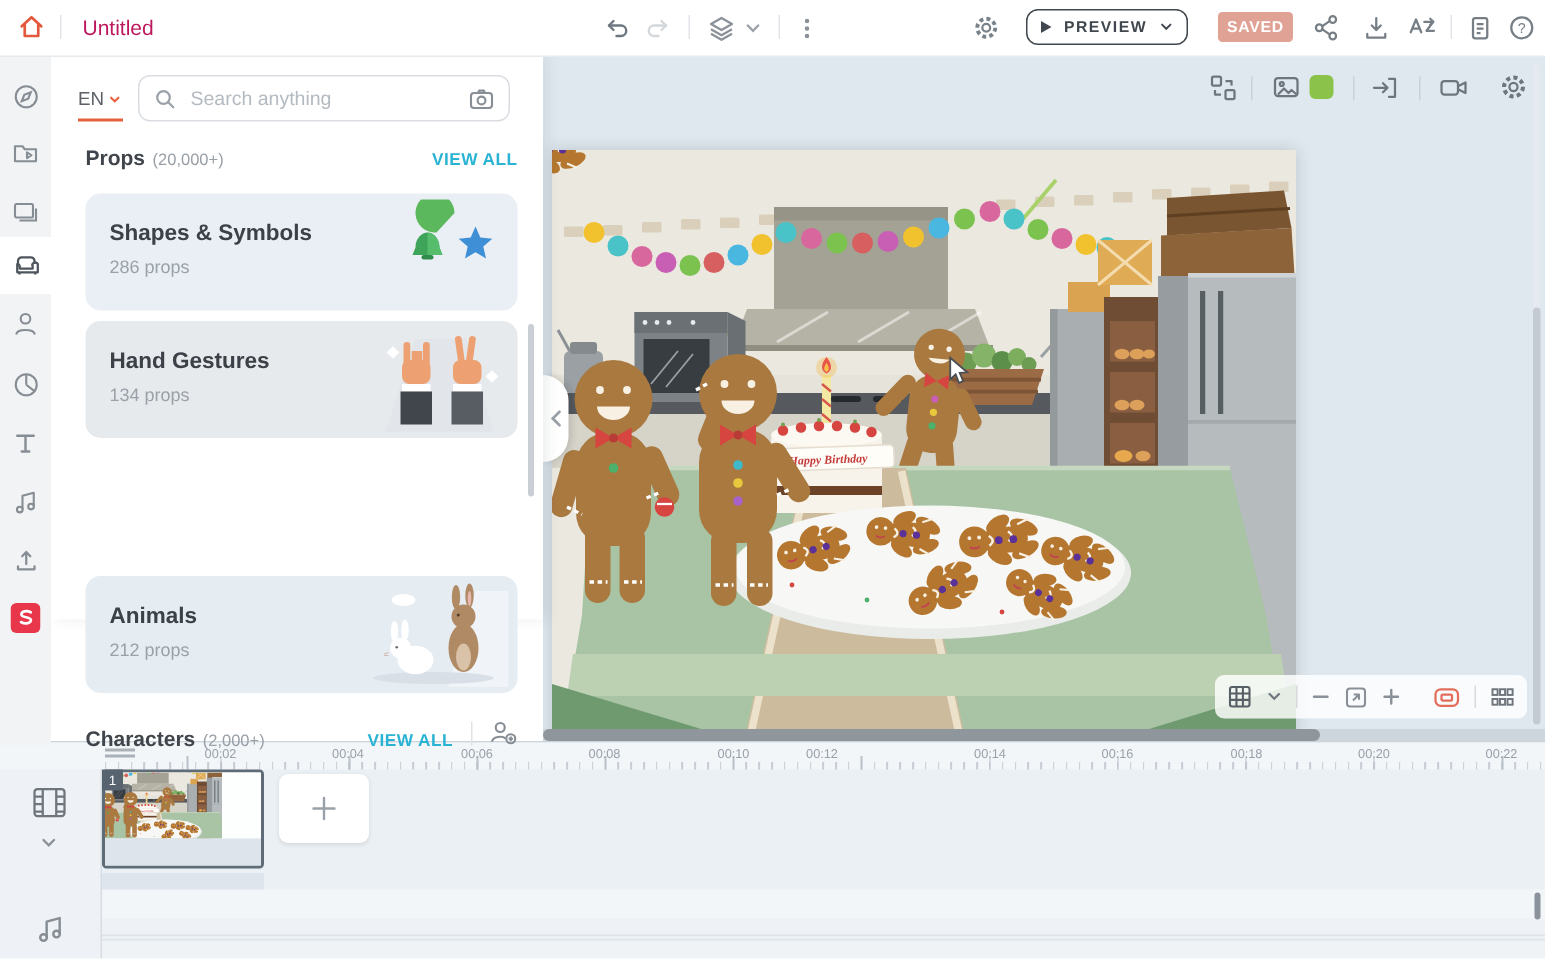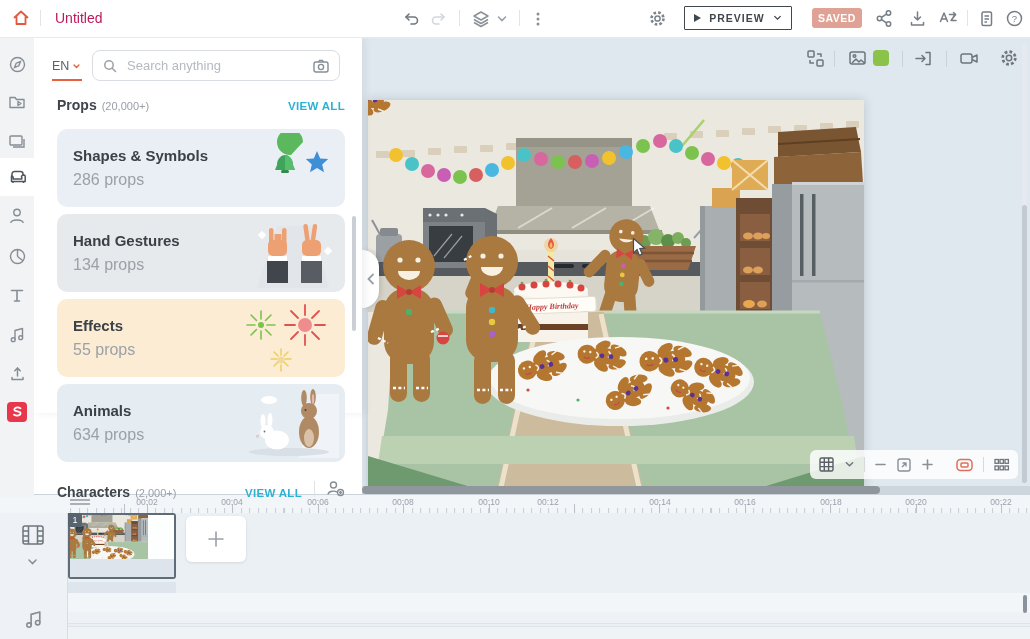--- a/index.html
+++ b/index.html
@@ -7,21 +7,21 @@
        font-family:"Liberation Sans",sans-serif;background:#fff;
        -webkit-font-smoothing:antialiased;}
   .abs{position:absolute;}
   svg{display:block;}
   
   .topbar{position:absolute;left:0;top:0;width:1030px;height:37px;background:#fff;
           border-bottom:1px solid #e7eaee;z-index:50;}
   .tb-title{position:absolute;left:55px;top:10px;font-size:14px;color:#be185d;}
   .vdiv{position:absolute;width:1px;height:16px;background:#e1e5e9;top:10px;}
   .preview-btn{position:absolute;left:684px;top:6px;width:108px;height:24px;border:1.6px solid #40474e;
-               border-radius:1px;background:#fff;display:flex;align-items:center;justify-content:center;
+               border-radius:8px;background:#fff;display:flex;align-items:center;justify-content:center;
                gap:7px;color:#40474e;font-size:10.5px;font-weight:bold;letter-spacing:1px;box-sizing:border-box;}
   .saved-badge{position:absolute;left:812px;top:8px;width:50px;height:20px;border-radius:3px;
                display:flex;align-items:center;justify-content:center;color:#fff;font-size:10.5px;
                font-weight:bold;letter-spacing:.5px;}
   
   .rail{position:absolute;left:0;top:37px;width:34px;height:460px;background:#f1f3f5;z-index:40;}
   .rail-item{position:absolute;left:0;width:34px;height:38px;display:flex;align-items:center;justify-content:center;}
   .rail-sel{background:#ffffff;}
   
   .panel{position:absolute;left:34px;top:37px;width:328px;height:376px;background:#fff;z-index:39;
@@ -32,21 +32,21 @@
              border-radius:8px;box-sizing:border-box;display:flex;align-items:center;padding:4px 9px;gap:7px;background:#fff;}
   .searchbox input{flex:1;border:none;outline:none;font-size:13px;color:#5b6167;
                    font-family:"Liberation Sans",sans-serif;background:transparent;min-width:0;}
   .searchbox input::placeholder{color:#b3bac1;}
   .secrow{position:absolute;left:23px;right:17px;height:20px;display:flex;align-items:baseline;}
   .sec-title{font-size:14px;font-weight:bold;color:#3f454b;}
   .sec-count{font-size:11px;color:#99a0a8;margin-left:5px;}
   .viewall{margin-left:auto;font-size:11.5px;font-weight:bold;letter-spacing:.3px;}
   .card{position:absolute;left:23px;width:288px;height:78px;border-radius:10px;overflow:hidden;}
   .card-title{position:absolute;left:16px;top:18px;font-size:15px;font-weight:bold;color:#3b4147;}
-  .card-count{position:absolute;left:16px;top:42px;font-size:16px;color:#9aa1a8;}
+  .card-count{position:absolute;left:16px;top:42px;font-size:12px;color:#9aa1a8;}
   .card-art{position:absolute;right:6px;top:4px;}
   .pscroll{position:absolute;left:318px;top:179px;width:4px;height:115px;border-radius:2px;background:#c9cfd5;}
   
   .canvas{position:absolute;left:362px;top:37px;width:668px;height:457px;background:#dfe8ee;overflow:hidden;}
   .stage{position:absolute;left:6px;top:63px;width:496px;height:394px;box-shadow:0 0 10px rgba(30,40,50,.18);}
   .ctb-ic{position:absolute;top:11px;}
   .cvdiv{position:absolute;top:14px;width:1px;height:16px;background:#c9d2d9;}
   .collapse-tab{position:absolute;left:0;top:213px;width:17px;height:58px;background:#fff;
                 border-radius:0 29px 29px 0;box-shadow:2px 0 5px rgba(0,0,0,.12);
                 display:flex;align-items:center;justify-content:center;z-index:20;}
@@ -307,44 +307,24 @@
           <rect x="21" y="38" width="19" height="5" fill="#fff"></rect>
             <rect x="20" y="43" width="21" height="22" fill="#41464c"></rect>
           <rect x="55" y="38" width="19" height="5" fill="#fff"></rect>
             <rect x="54" y="43" width="21" height="22" fill="#585d63"></rect>
           <rect x="12" y="14" width="6" height="6" fill="#fff" transform="rotate(45 15 17)"></rect>
           <rect x="78" y="30" width="6" height="6" fill="#fff" transform="rotate(45 81 33)"></rect>
         </svg>
       </span>
     </div>
 
-    <div class="card" style="top:262px;background:#fcecd4">
-      <span class="card-title">Effects</span>
-      <span class="card-count">55 props</span>
-      <span class="card-art">
-        <svg width="100" height="70" viewBox="0 0 100 70">
-          <g stroke="#7cc24f" stroke-width="1.6" stroke-linecap="round">
-              <path d="M22 8v8M22 28v8M8 22h8M28 22h8M12 12l5.5 5.5M26.5 26.5 32 32M32 12l-5.5 5.5M17.5 26.5 12 32"></path>
-            </g>
-            <circle cx="22" cy="22" r="3" fill="#7cc24f"></circle>
-          <g stroke="#e05252" stroke-width="1.8" stroke-linecap="round">
-              <path d="M66 2v10M66 32v10M46 22h10M76 22h10M52 8l7 7M73 29l7 7M80 8l-7 7M59 29l-7 7"></path>
-            </g>
-            <circle cx="66" cy="22" r="7" fill="#ef8d8d"></circle>
-          <g stroke="#ecc94b" stroke-width="1.5" stroke-linecap="round" opacity=".85">
-              <path d="M42 46v6M42 62v6M32 56h6M46 56h6M35 49l4 4M45 59l4 4M49 49l-4 4M39 59l-4 4"></path>
-            </g>
-            <circle cx="42" cy="57" r="3.5" fill="#f0da9b"></circle>
-        </svg>
-      </span>
-    </div>
 
     <div class="card" style="top:347px;background:#e5ecf2">
       <span class="card-title">Animals</span>
-      <span class="card-count">634 props</span>
+      <span class="card-count">212 props</span>
       <span class="card-art">
         <svg width="100" height="70" viewBox="0 0 100 70">
           <path d="M60 70 78 6h22v64z" fill="#f3f6f9" opacity=".8"></path>
           <ellipse cx="30" cy="12" rx="8" ry="4" fill="#fff"></ellipse>
           <ellipse cx="50" cy="64" rx="40" ry="4" fill="#d8dfe6"></ellipse>
           <g>
               <ellipse cx="70" cy="44" rx="10" ry="16" fill="#b08a64"></ellipse>
               <ellipse cx="70" cy="50" rx="5" ry="9" fill="#d9c2a8"></ellipse>
               <circle cx="70" cy="23" r="8" fill="#b08a64"></circle>
               <ellipse cx="65" cy="10" rx="2.8" ry="8" fill="#b08a64"></ellipse>

